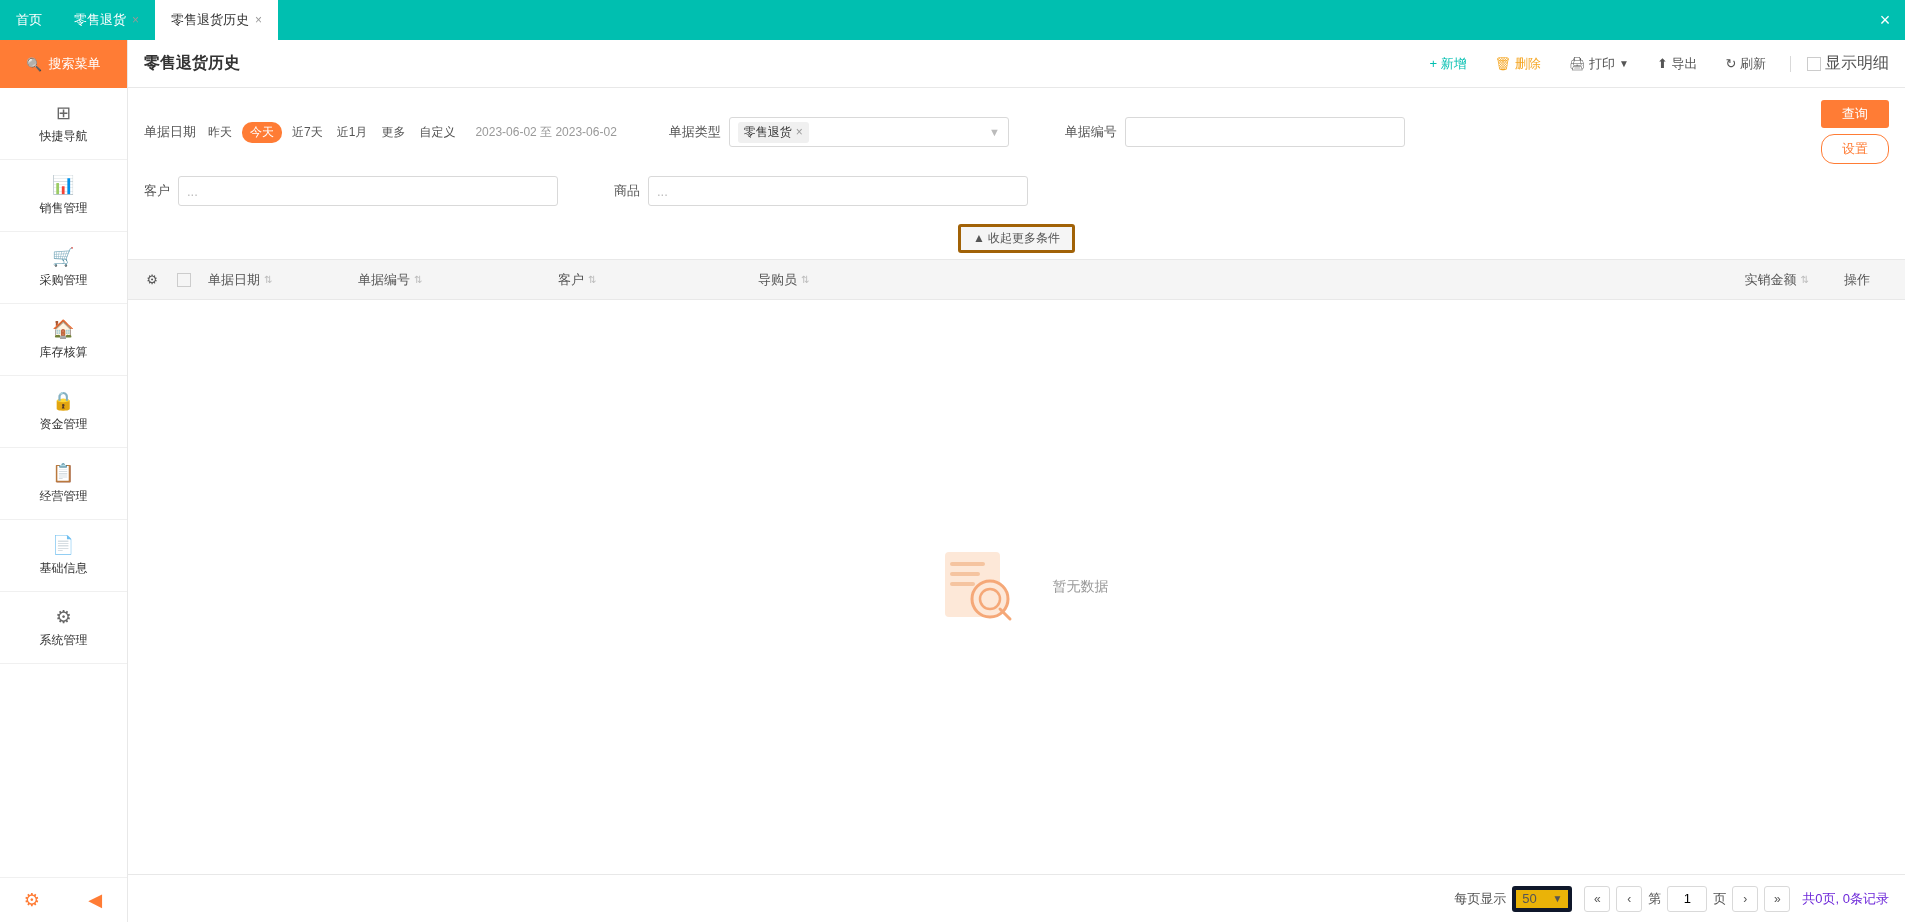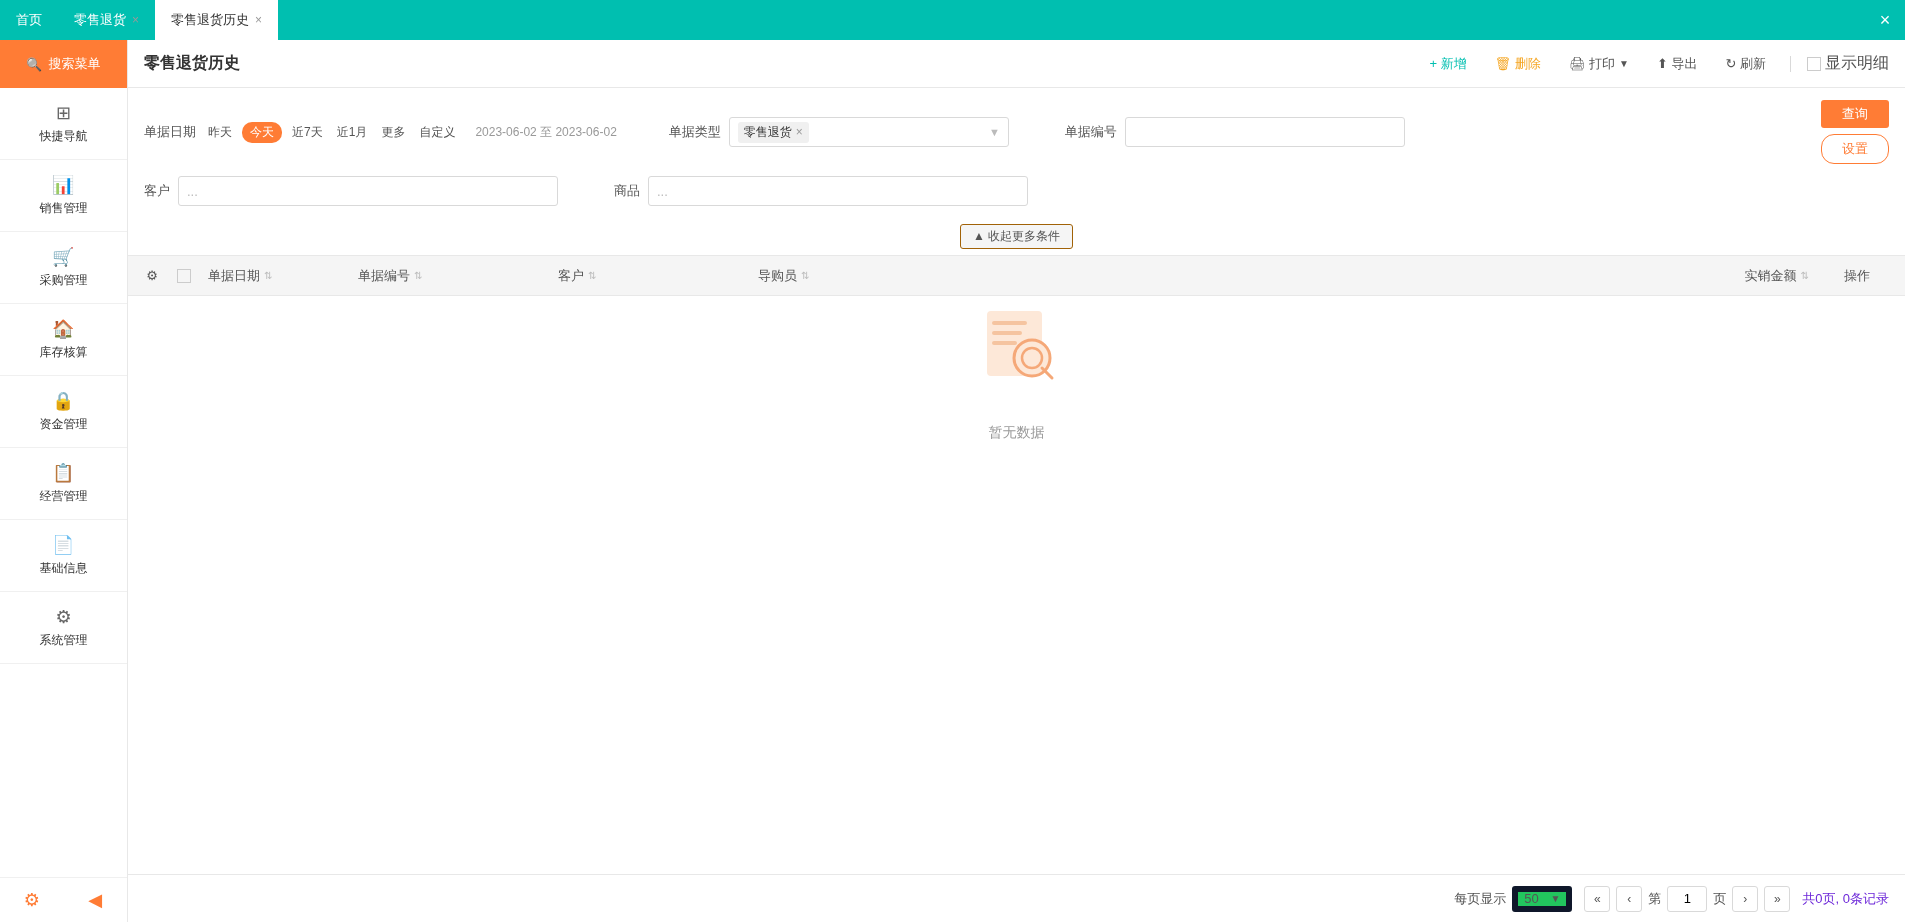--- a/index.html
+++ b/index.html
@@ -269,21 +269,21 @@
       padding: 6px 0;
     }
     .collapse-btn {
       display: flex;
       align-items: center;
       gap: 4px;
       font-size: 12px;
       color: #555;
       cursor: pointer;
       background: #f5f5f5;
-      border: 1px solid #a16207;
+      border: 3px solid #a16207;
       border-radius: 3px;
       padding: 3px 12px;
     }
 
     
     .query-btns {
       display: flex;
       flex-direction: column;
       gap: 6px;
       margin-left: auto;
@@ -343,22 +343,23 @@
     .th-num { width: 200px; }
     .th-customer { width: 200px; }
     .th-guide { width: 200px; flex: 1; }
     .th-amount { width: 120px; justify-content: flex-end; }
     .th-action { width: 80px; justify-content: center; }
 
     
     .empty-state {
       flex: 1;
       display: flex;
-      flex-direction: column;
-      align-items: center;
+      flex-direction: row;
+      align-items: center;
+      justify-content: center;
       gap: 28px;
     }
     .empty-icon {
       width: 100px;
       height: 100px;
     }
     .empty-text {
       font-size: 14px;
       color: #999;
     }
@@ -378,29 +379,29 @@
       background: #fff;
     }
     .page-size-select {
       display: flex;
       align-items: center;
       gap: 6px;
     }
     .select-box {
       width: 60px;
       height: 26px;
-      border: 6px solid #0f172a;
+      border: 4px solid #0f172a;
       border-radius: 3px;
       display: flex;
       align-items: center;
       justify-content: space-between;
       padding: 0 6px;
       cursor: pointer;
       font-size: 13px;
-      background: #22c55e;
+      background: #eab308;
     }
     .page-nav {
       display: flex;
       align-items: center;
       gap: 6px;
     }
     .page-nav-btn {
       width: 26px;
       height: 26px;
       border: 1px solid #d9d9d9;

